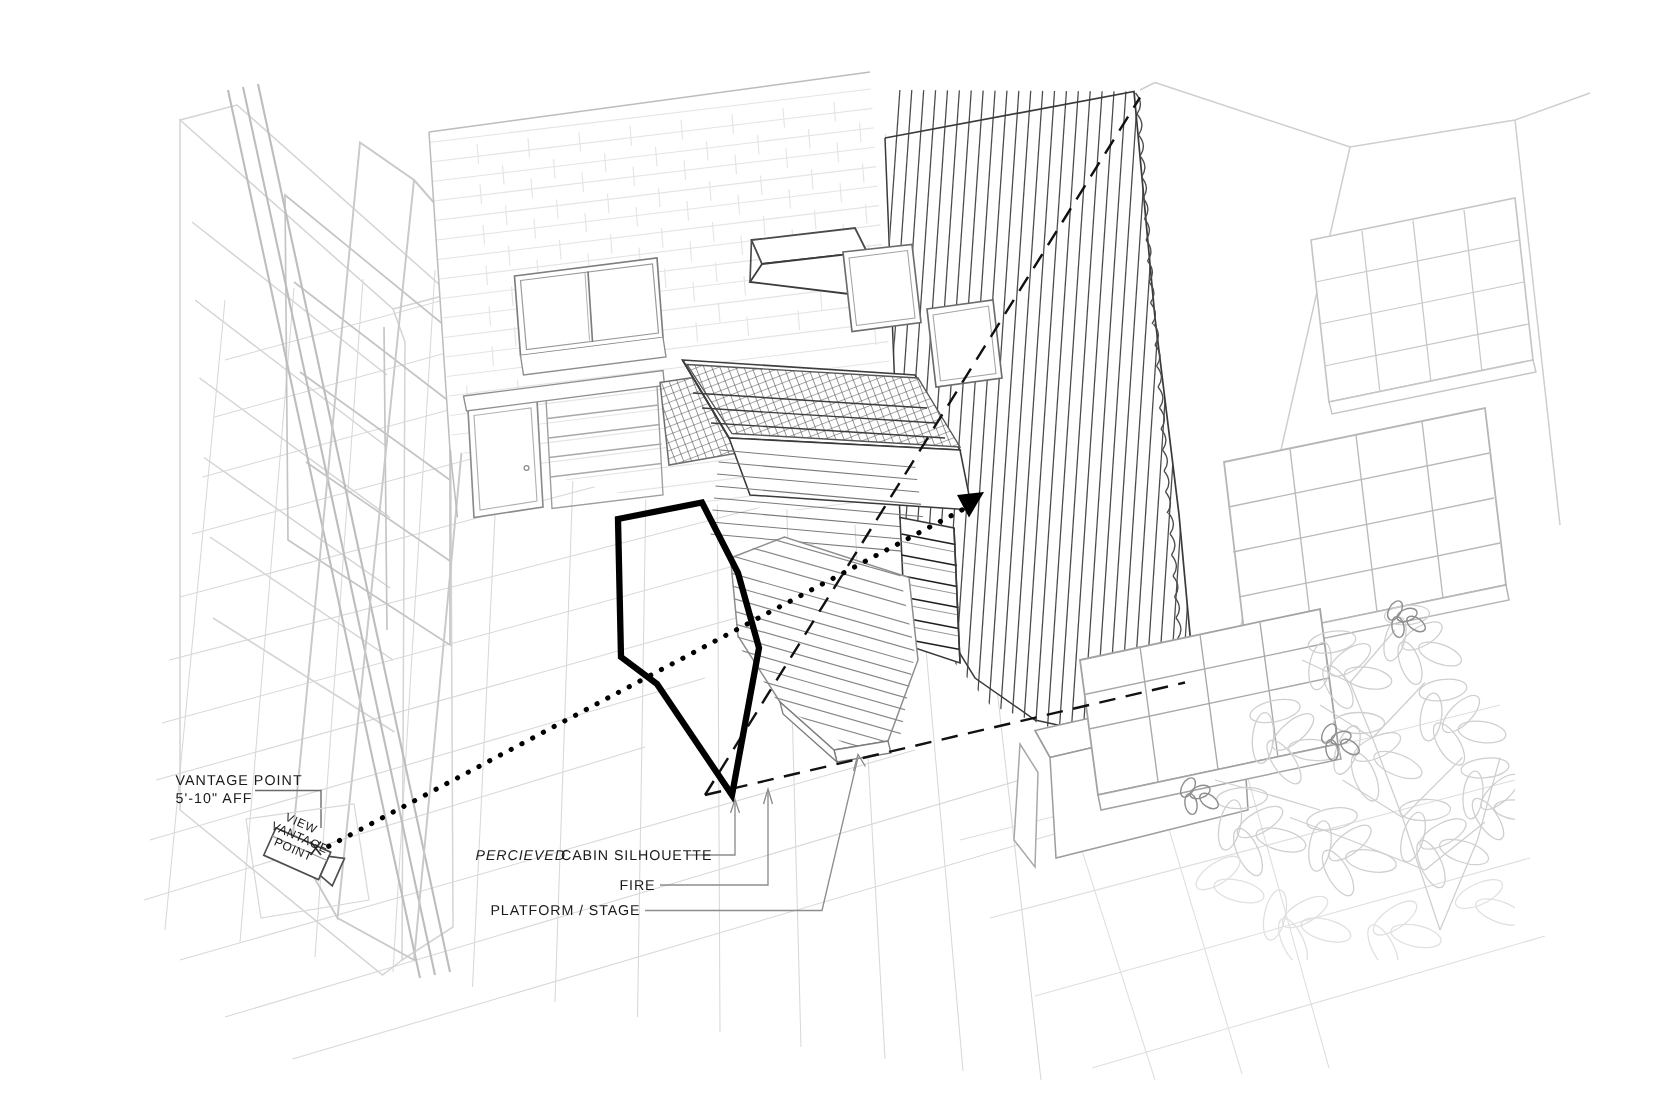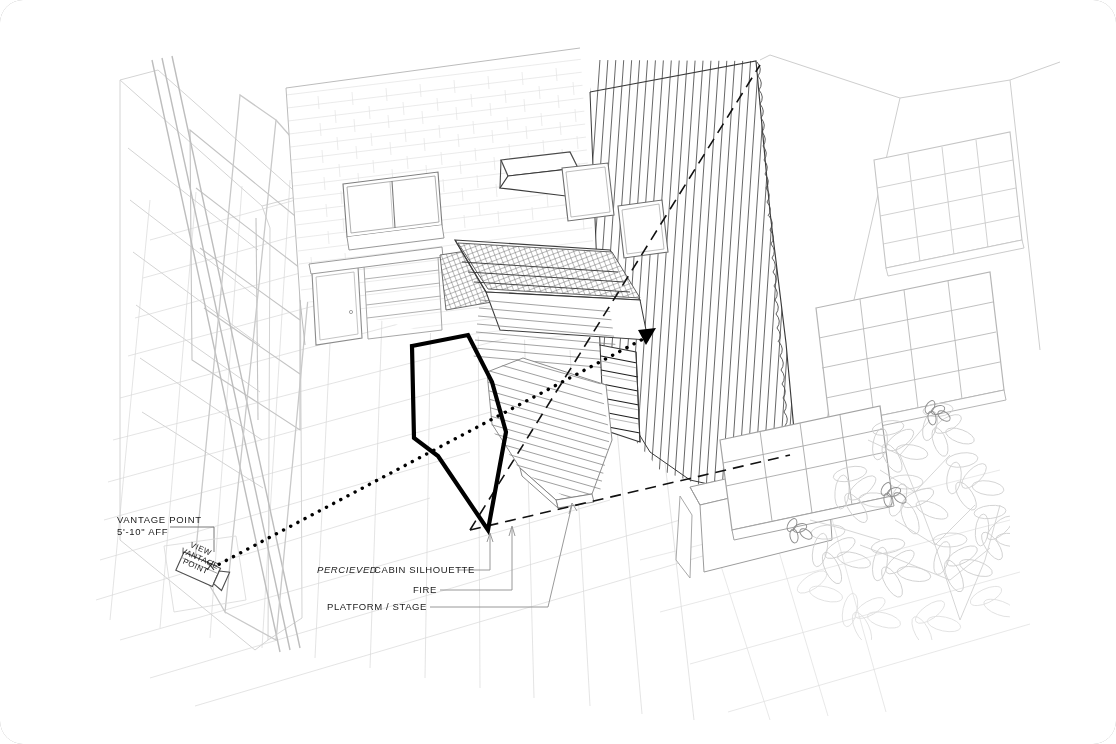--- a/index.html
+++ b/index.html
@@ -10,21 +10,20 @@
   }
   body {
     font-family: "Liberation Sans", sans-serif;
   }
   #canvas-wrap {
     position: relative;
     width: 1116px;
     height: 744px;
     background: #a3a3a3;
     overflow: hidden;
-    border-radius: 23px;
   }
   #drawing {
     position: absolute;
     left: 0;
     top: 0;
     width: 1116px;
     height: 744px;
     display: block;
   }
   .anno-text {

